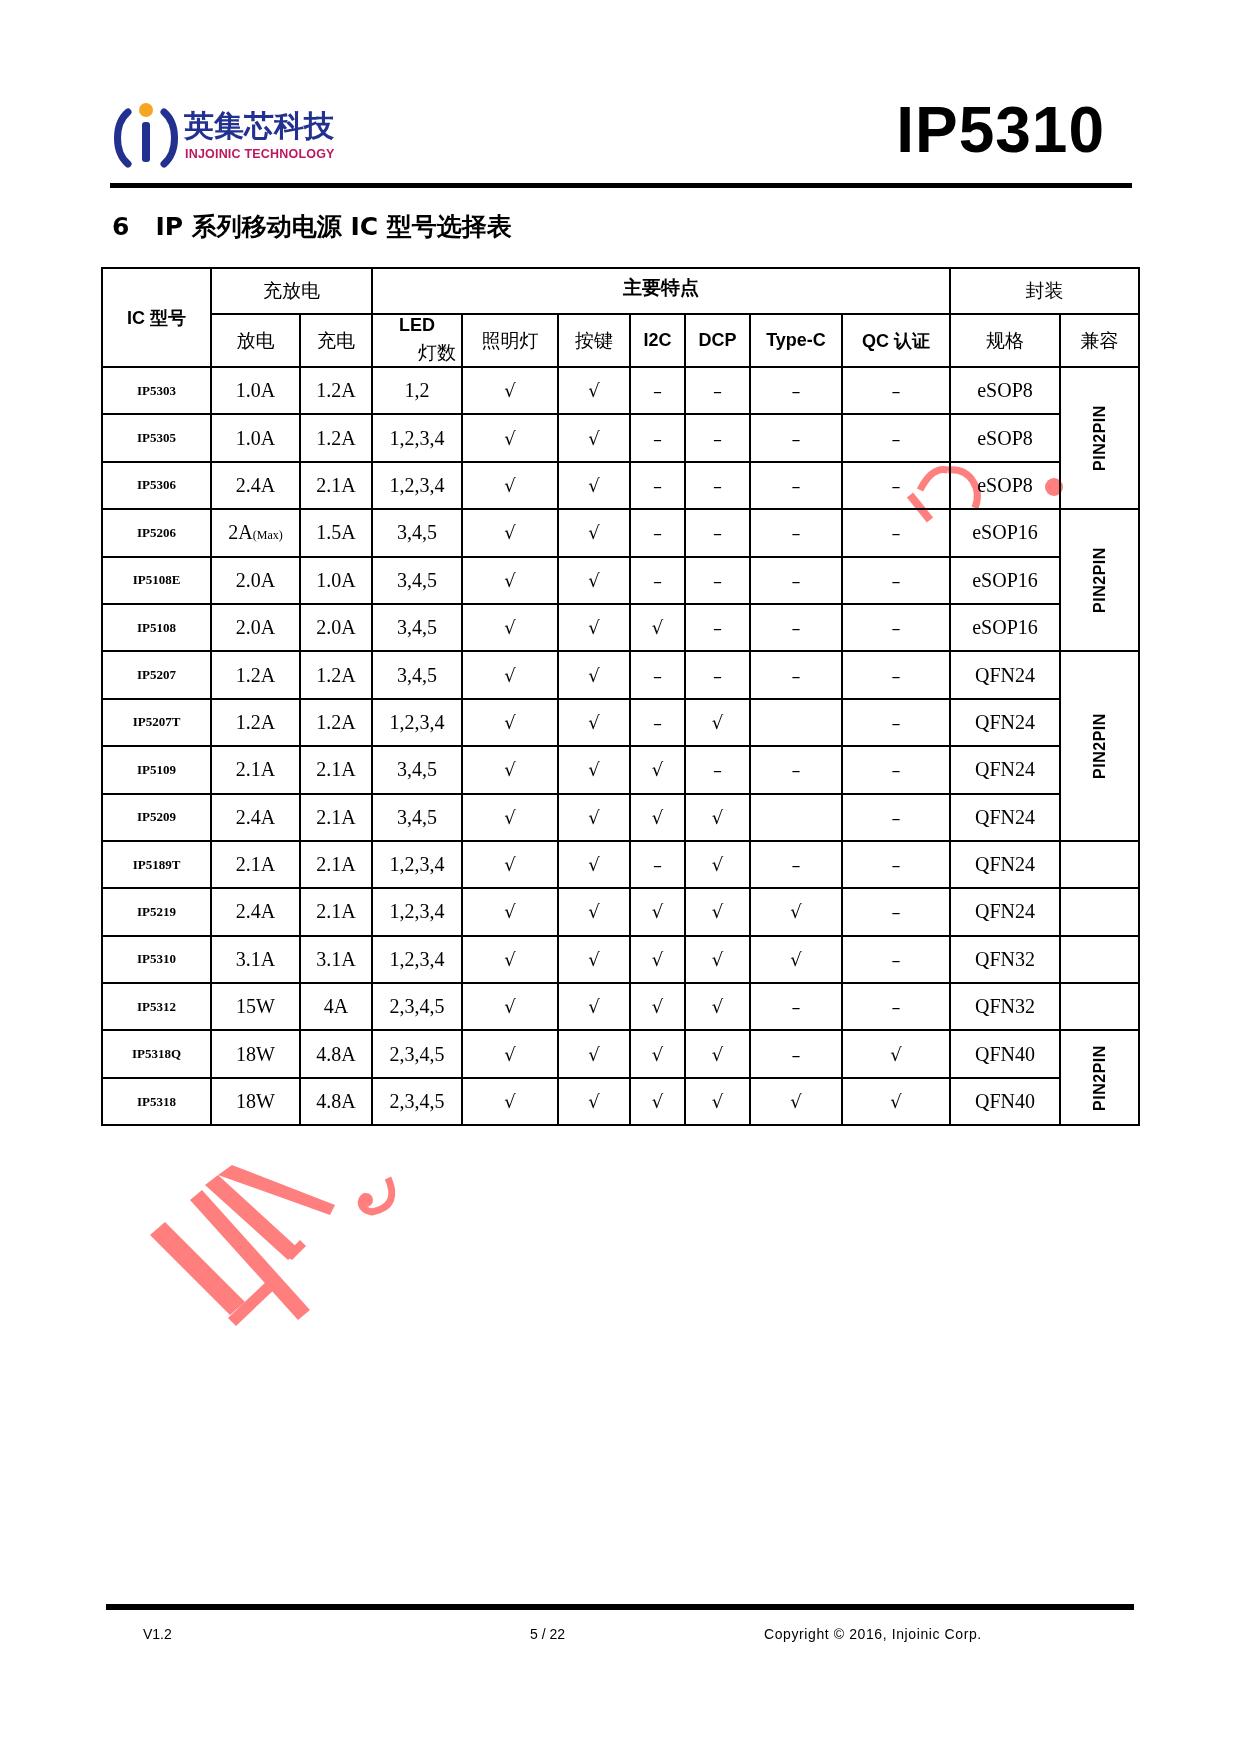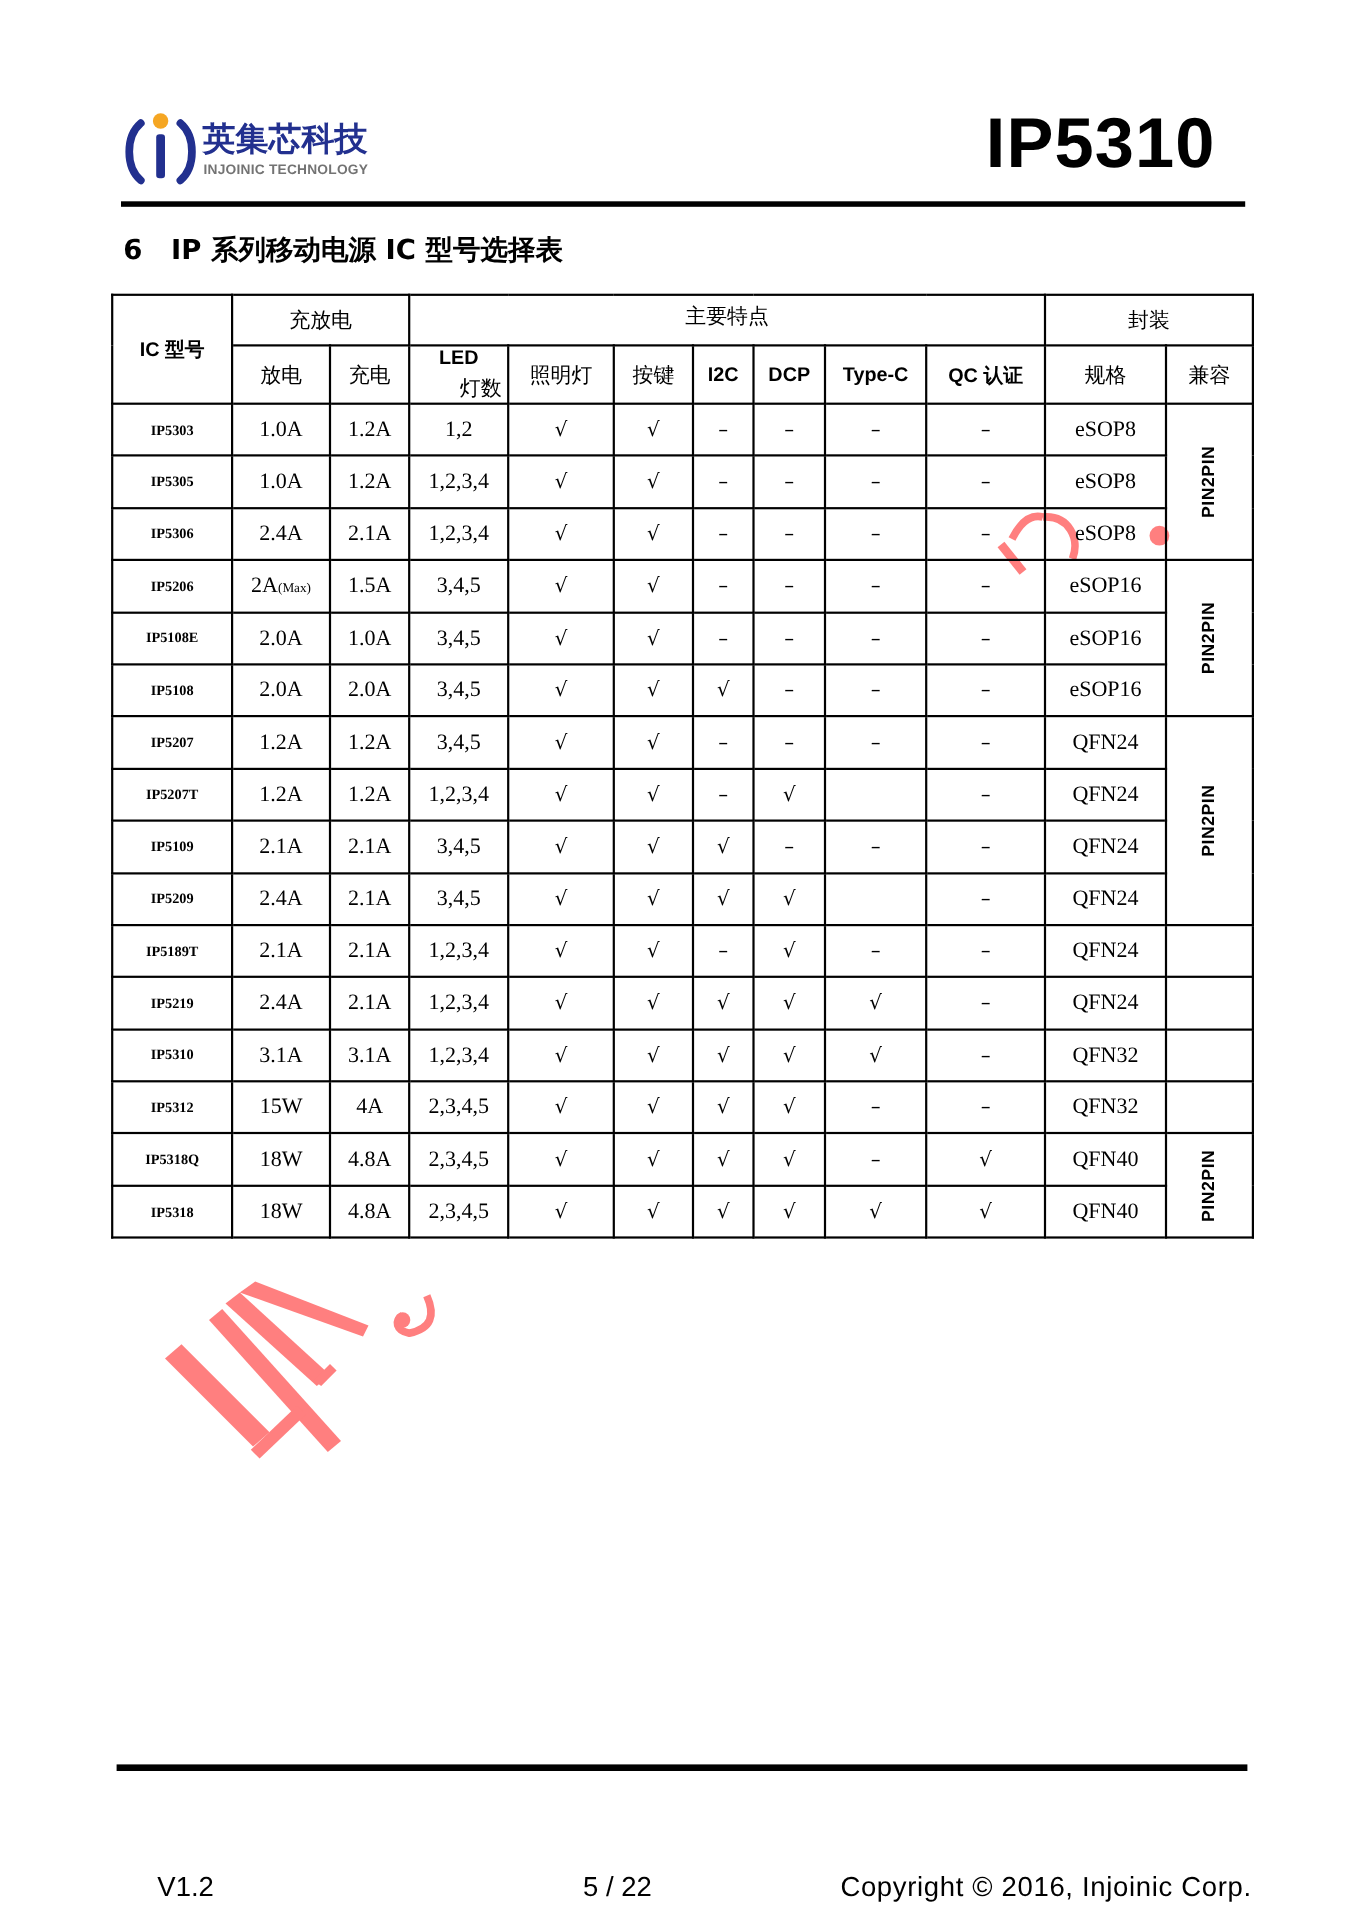--- a/index.html
+++ b/index.html
@@ -4,21 +4,21 @@
 <style>
   html, body { margin: 0; padding: 0; background: #ffffff; }
   body { width: 1240px; height: 1754px; position: relative; overflow: hidden;
          font-family: "DejaVu Sans", "Liberation Sans", sans-serif; color: #000; }
 
   
   .logo { position: absolute; left: 112px; top: 100px; width: 240px; height: 72px; }
   .logo-cn { position: absolute; left: 72px; top: 6px; font-family: "DejaVu Sans", sans-serif;
              font-weight: bold; font-size: 30px; color: #22308f; letter-spacing: 0px; white-space: nowrap; }
   .logo-en { position: absolute; left: 73px; top: 47px; font-family: "Liberation Sans", sans-serif;
-             font-weight: bold; font-size: 12.5px; color: #737373; white-space: nowrap; letter-spacing: 0.2px; }
+             font-weight: bold; font-size: 12.5px; color: #be185d; white-space: nowrap; letter-spacing: 0.2px; }
   .doc-title { position: absolute; right: 135px; top: 98px; font-family: "Liberation Sans", sans-serif;
                font-weight: bold; font-size: 64px; line-height: 1; letter-spacing: 1px; }
   .rule-top { position: absolute; left: 110px; top: 183px; width: 1022px; height: 5px; background: #000; }
 
   .section-heading { position: absolute; left: 112px; top: 210px; font-family: "DejaVu Sans", sans-serif;
                      font-weight: bold; font-size: 25px; white-space: nowrap; }
   .section-heading .num { margin-right: 26px; }
 
   
   .watermark { position: absolute; left: 0; top: 0; width: 1240px; height: 1754px; pointer-events: none; z-index: 1; }
@@ -35,21 +35,21 @@
   .ptable td.model { font-family: Liberation Serif, serif; font-weight: bold; font-size: 13px; }
   .ptable td .sub { font-size: 12px; }
   .ptable td.pin { font-family: "Liberation Sans", sans-serif; font-weight: bold; font-size: 16px; }
   .ptable td.pin span { display: inline-block; transform: rotate(-90deg); white-space: nowrap; letter-spacing: 0.5px; }
   .ptable td.mark { font-family: "DejaVu Sans", sans-serif; font-size: 18px; }
   .row-h1 { height: 46px; }
   .row-h2 { height: 52px; }
 
   
   .rule-bottom { position: absolute; left: 106px; top: 1604px; width: 1028px; height: 6px; background: #000; }
-  .footer-text { position: absolute; top: 1702px; font-family: "Liberation Sans", sans-serif; font-size: 25px; white-space: nowrap; }
+  .footer-text { position: absolute; top: 1626px; font-family: "Liberation Sans", sans-serif; font-size: 14px; white-space: nowrap; }
   .footer-version { left: 143px; }
   .footer-page { left: 530px; }
   .footer-copy { left: 764px; letter-spacing: 0.6px; }
 </style>
 </head>
 <body>
 
 <div class="logo">
   <svg width="70" height="72" viewBox="0 0 70 72">
     <path d="M16 12 C2 24 2 52 16 64" stroke="#22308f" stroke-width="7" fill="none" stroke-linecap="round"></path>
@@ -99,21 +99,21 @@
       <col style="width:65px">
     <col style="width:92px">
       <col style="width:108px">
       <col style="width:110px">
       <col style="width:79px">
   </colgroup>
   <tbody>
       <tr class="row-h1">
     <th rowspan="2"><span class="ic-latin">IC 型号</span></th>
     <th colspan="2">充放电</th>
-    <th colspan="7" style="vertical-align:top;padding-top:6px;">主要特点</th>
+    <th colspan="7" style="vertical-align:top;padding-top:6px;font-weight:bold;">主要特点</th>
     <th colspan="2">封装</th>
   </tr>
   <tr class="row-h2">
     <th>放电</th>
     <th>充电</th>
     <th>
       <span class="led-en">LED</span>
       <span class="led-cn">灯数</span>
     </th>
     <th>照明灯</th>

